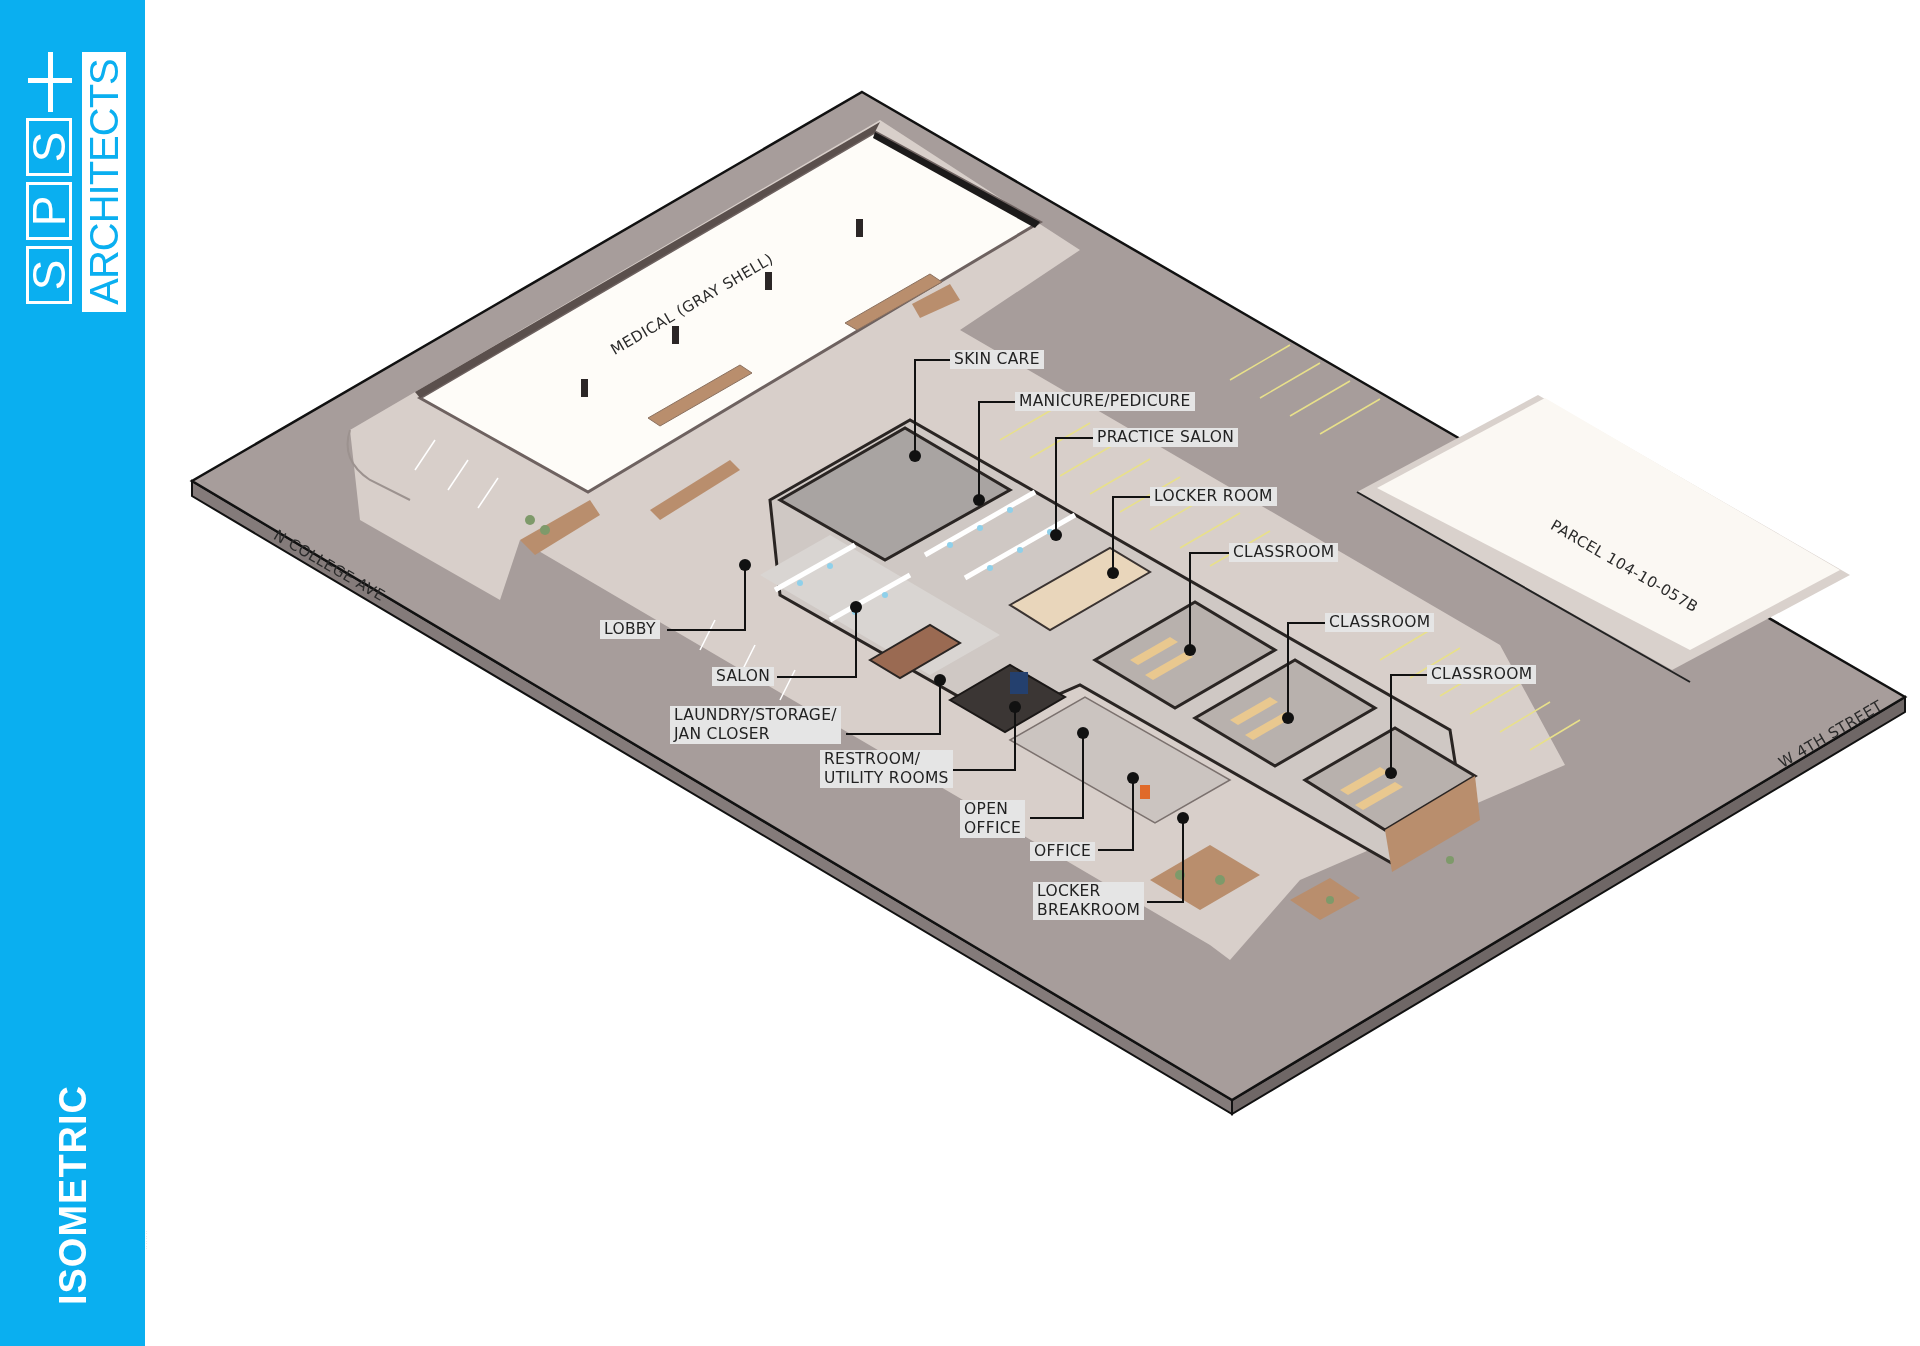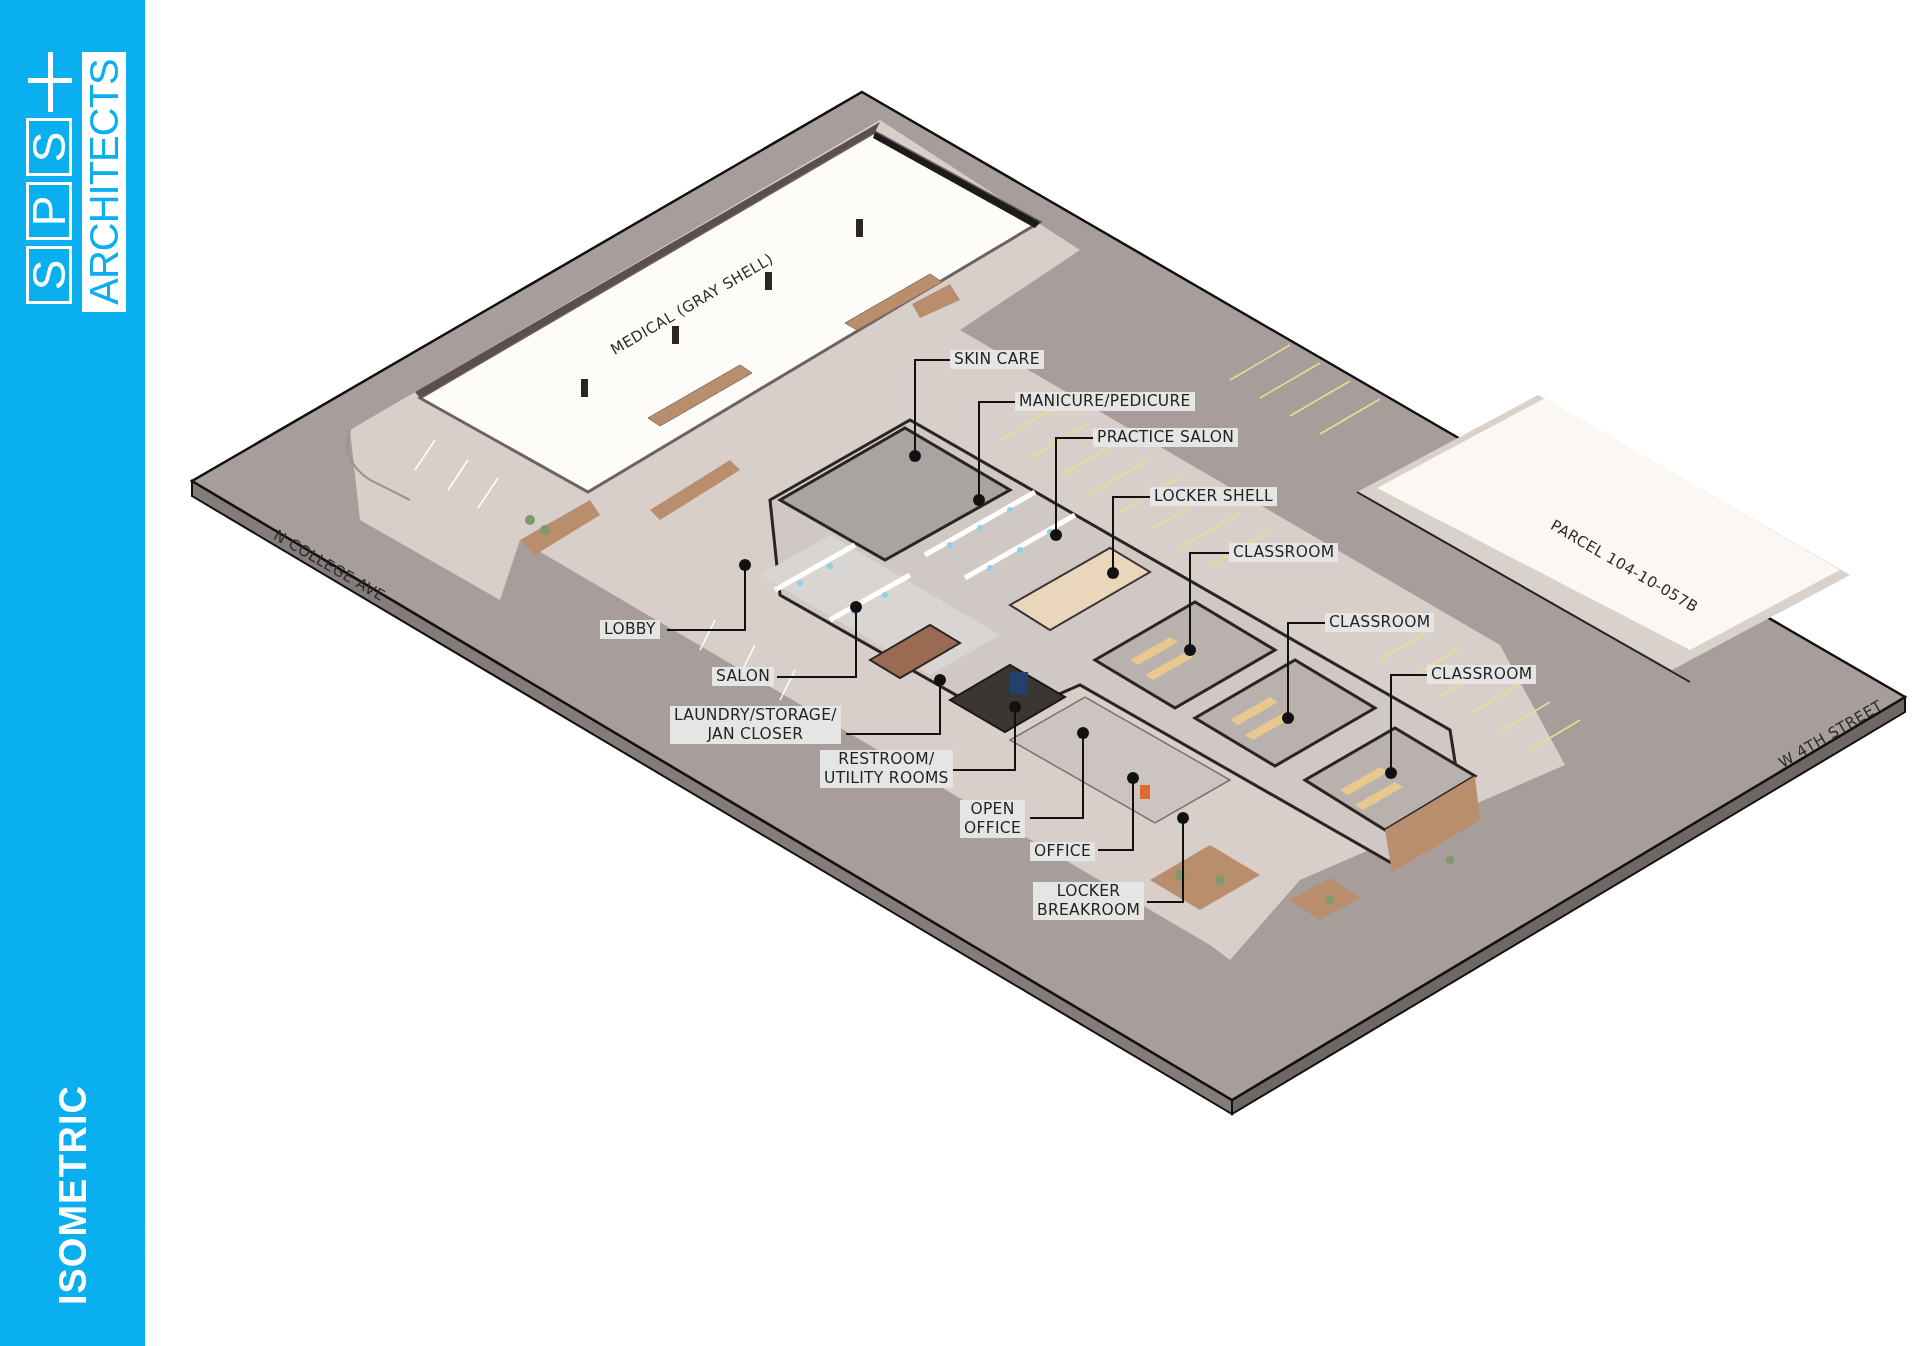--- a/index.html
+++ b/index.html
@@ -11,21 +11,21 @@
   .logo-box span { display:inline-block; transform:rotate(-90deg); }
   .logo-plus { position:absolute; left:6px; top:0; width:44px; height:60px; }
   .logo-plus .h { position:absolute; left:0; top:26px; width:44px; height:5px; background:#fff; }
   .logo-plus .v { position:absolute; left:20px; top:0; width:5px; height:60px; background:#fff; }
   .logo-arch { position:absolute; left:60px; top:0; width:44px; height:260px; background:#fff; }
   .logo-arch-text { position:absolute; left:22px; top:130px; transform:translate(-50%,-50%) rotate(-90deg); white-space:nowrap; color:#0aaff0; font-family:"Liberation Sans", sans-serif; font-size:40px; letter-spacing:-1px; font-weight:300; }
   .page-title { position:absolute; left:73px; top:1195px; transform:translate(-50%,-50%) rotate(-90deg); white-space:nowrap; color:#fff; font-family:"Liberation Sans", sans-serif; font-weight:bold; font-size:38px; letter-spacing:1px; }
   .tiny-note { position:absolute; left:146px; top:1240px; transform:translate(-50%,-50%) rotate(-90deg); white-space:nowrap; font-size:4px; color:#666; }
   .drawing { position:absolute; left:0; top:0; width:1920px; height:1346px; }
   .label { position:absolute; background:#e5e5e5; color:#222; font-family:"DejaVu Sans", sans-serif; font-size:15.5px; line-height:19px; padding:0 4px; letter-spacing:0.3px; white-space:nowrap; }
-  .label.right { text-align:center; }
+  .label.right { text-align:left; }
   .street { position:absolute; font-family:"DejaVu Sans", sans-serif; font-size:15px; color:#2a2a2a; white-space:nowrap; letter-spacing:0.5px; transform-origin:left center; }
 </style>
 </head>
 <body>
 
 <div class="sidebar">
   <div class="logo">
     <div class="logo-sps">
       <div class="logo-plus">
           <div class="h"></div>
@@ -208,21 +208,21 @@
 </svg>
 
 <div class="street" style="left:612px;top:342px;transform:rotate(-30.3deg);font-size:15px;">MEDICAL (GRAY SHELL)</div>
 <div class="street" style="left:1552px;top:515px;transform:rotate(30.2deg);font-size:15px;">PARCEL 104-10-057B</div>
 <div class="street" style="left:275px;top:525px;transform:rotate(30.2deg);">N COLLEGE AVE</div>
 <div class="street" style="left:1780px;top:755px;transform:rotate(-30.5deg);">W 4TH  STREET</div>
 
 <div class="label" style="left:950px;top:350px;"><span>SKIN CARE</span></div>
 <div class="label" style="left:1015px;top:392px;"><span>MANICURE/PEDICURE</span></div>
 <div class="label" style="left:1093px;top:428px;"><span>PRACTICE SALON</span></div>
-<div class="label" style="left:1150px;top:487px;"><span>LOCKER SHELL</span></div>
+<div class="label" style="left:1150px;top:487px;"><span>LOCKER ROOM</span></div>
 <div class="label" style="left:1229px;top:543px;"><span>CLASSROOM</span></div>
 <div class="label" style="left:1325px;top:613px;"><span>CLASSROOM</span></div>
 <div class="label" style="left:1427px;top:665px;"><span>CLASSROOM</span></div>
 <div class="label" style="left:600px;top:620px;"><span>LOBBY</span></div>
 <div class="label" style="left:712px;top:667px;"><span>SALON</span></div>
 <div class="label right" style="left:670px;top:706px;">
     <div>LAUNDRY/STORAGE/</div>
     <div>JAN CLOSER</div>
   </div>
 <div class="label right" style="left:820px;top:750px;">

